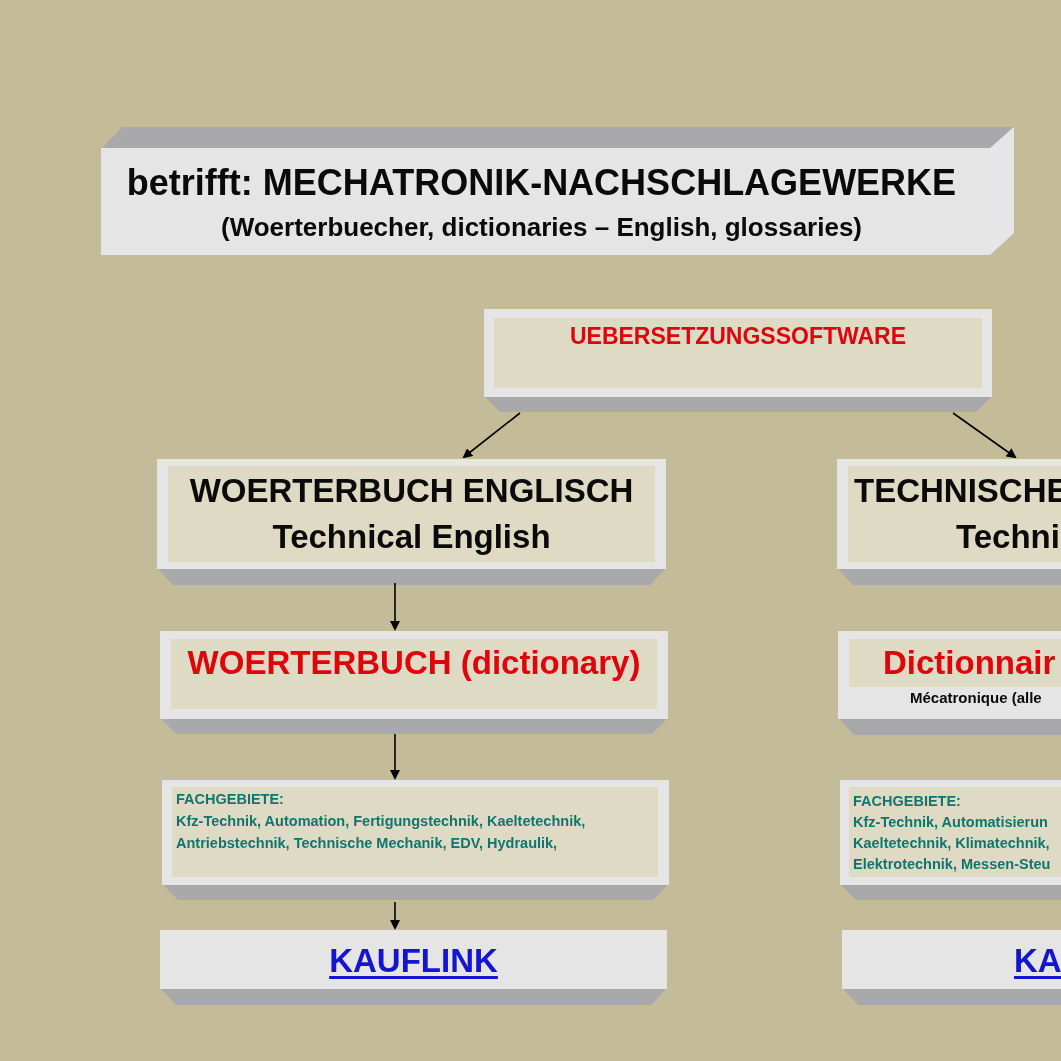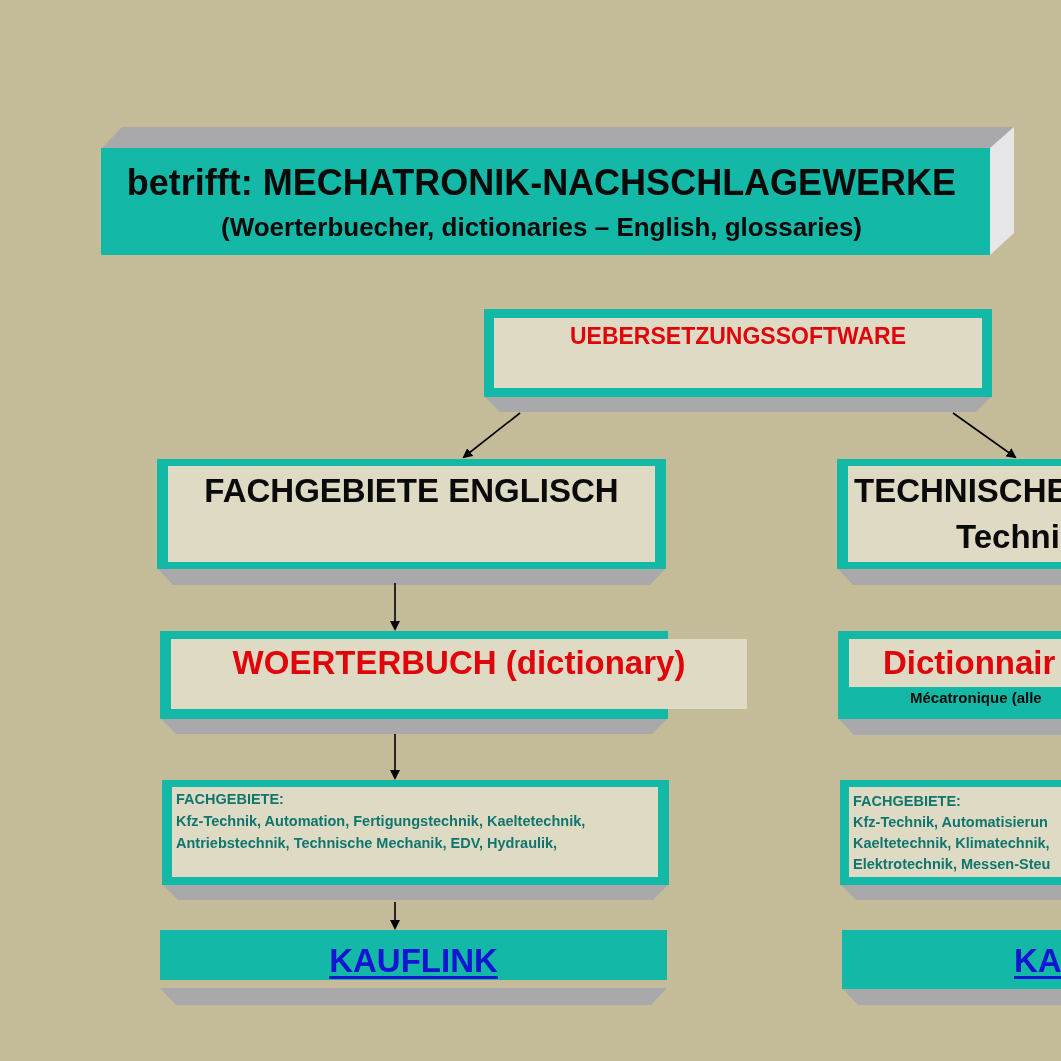--- a/index.html
+++ b/index.html
@@ -2,21 +2,21 @@
 <html><head>
 <meta charset="utf-8">
 <style>
   html, body { margin:0; padding:0; }
   body {
     width:1061px; height:1061px; overflow:hidden; position:relative;
     background:#c4bc98;
     font-family:"Liberation Sans", "DejaVu Sans", sans-serif;
   }
   .abs { position:absolute; }
-  .face { position:absolute; background:#14b8a6; box-sizing:border-box; }
+  .face { position:absolute; background:#e5e5e5; box-sizing:border-box; }
   .inner { position:absolute; background:#dfdac4; }
   .bevel-bottom {
     position:absolute; background:#a9a9ab;
     clip-path: polygon(0 0, 100% 0, calc(100% - 16px) 100%, 16px 100%);
   }
   .txt { position:absolute; left:0; right:0; text-align:center; font-weight:bold; white-space:nowrap; }
   .red { color:#e0050b; }
   .black { color:#0a0a0a; }
   .link { color:#1414d2; text-decoration:underline; text-decoration-thickness:3px; text-underline-offset:4px; cursor:pointer; }
   .small { position:absolute; font-weight:bold; font-size:14.5px; line-height:22px; color:#0f766e; white-space:nowrap; }
@@ -40,39 +40,40 @@
   <div class="inner" style="left:494px; top:318px; width:488px; height:70px;">
     <div class="txt red" style="top:5px; font-size:23px;">UEBERSETZUNGSSOFTWARE</div>
   </div>
 </div>
 
 <div>
 
   <div class="bevel-bottom" style="left:157px; top:568px; width:509px; height:17px;"></div>
   <div class="face" style="left:157px; top:459px; width:509px; height:110px;"></div>
   <div class="inner" style="left:168px; top:466px; width:487px; height:96px;">
-    <div class="txt black" style="top:6px; font-size:33px;">FACHGEBIETE ENGLISCH</div>
+    <div class="txt black" style="top:6px; font-size:33px;">WOERTERBUCH ENGLISCH</div>
+    <div class="txt black" style="top:52px; font-size:33px;">Technical English</div>
   </div>
 
   <div class="bevel-bottom" style="left:160px; top:718px; width:508px; height:16px;"></div>
   <div class="face" style="left:160px; top:631px; width:508px; height:88px;"></div>
-  <div class="inner" style="left:171px; top:639px; width:576px; height:70px;">
+  <div class="inner" style="left:171px; top:639px; width:486px; height:70px;">
     <div class="txt red" style="top:5px; font-size:33px;">WOERTERBUCH (dictionary)</div>
   </div>
 
   <div class="bevel-bottom" style="left:162px; top:884px; width:507px; height:16px;"></div>
   <div class="face" style="left:162px; top:780px; width:507px; height:105px;"></div>
   <div class="inner" style="left:172px; top:787px; width:486px; height:90px;">
     <div class="small" style="left:4px; top:1px;">FACHGEBIETE:</div>
     <div class="small" style="left:4px; top:23px;">Kfz-Technik, Automation, Fertigungstechnik, Kaeltetechnik,</div>
     <div class="small" style="left:4px; top:45px;">Antriebstechnik, Technische Mechanik, EDV, Hydraulik,</div>
   </div>
 
   <div class="bevel-bottom" style="left:160px; top:988px; width:507px; height:17px;"></div>
-  <div class="face" style="left:160px; top:930px; width:507px; height:50px;">
+  <div class="face" style="left:160px; top:930px; width:507px; height:59px;">
     <div class="txt" style="top:12px; font-size:33px;">
       <span class="link">KAUFLINK</span>
     </div>
   </div>
 </div>
 
 <div>
 
   <div class="bevel-bottom" style="left:837px; top:568px; width:509px; height:17px;"></div>
   <div class="face" style="left:837px; top:459px; width:509px; height:110px;"></div>

